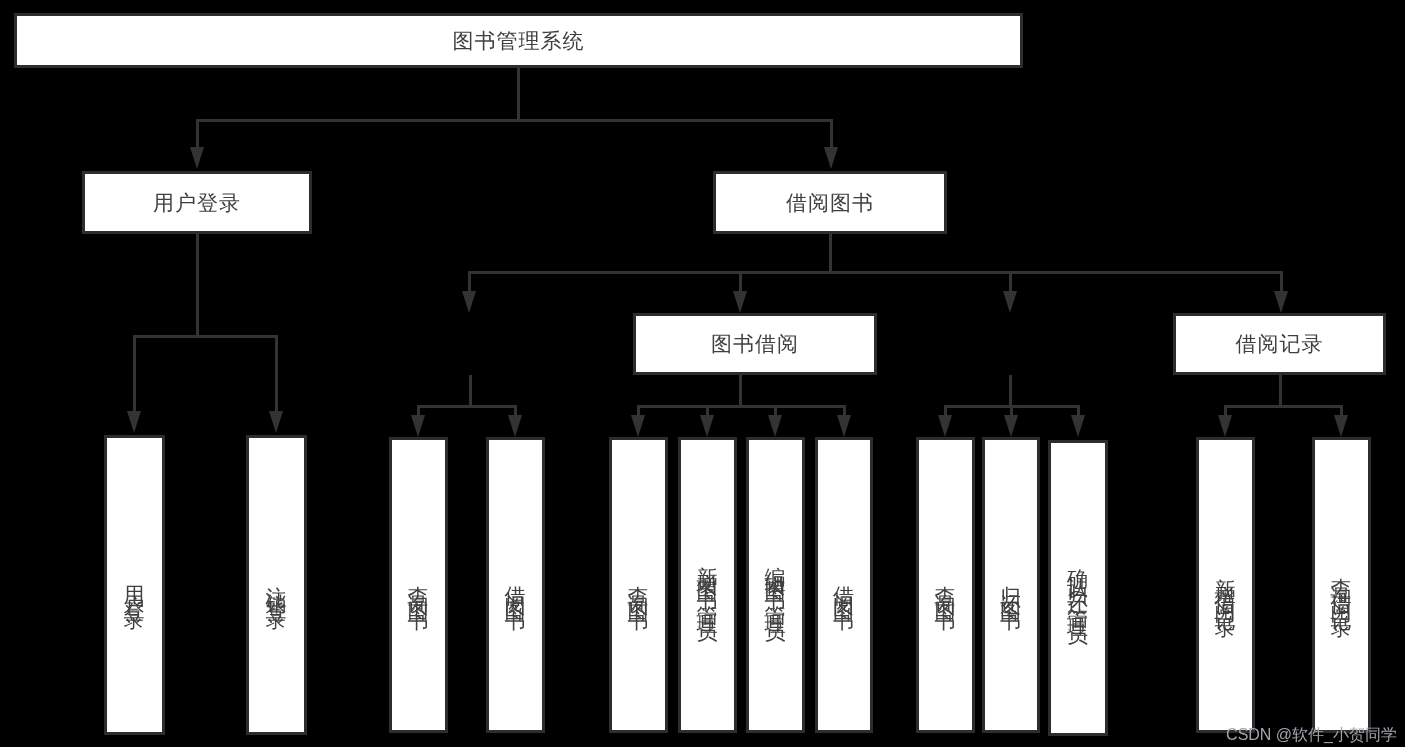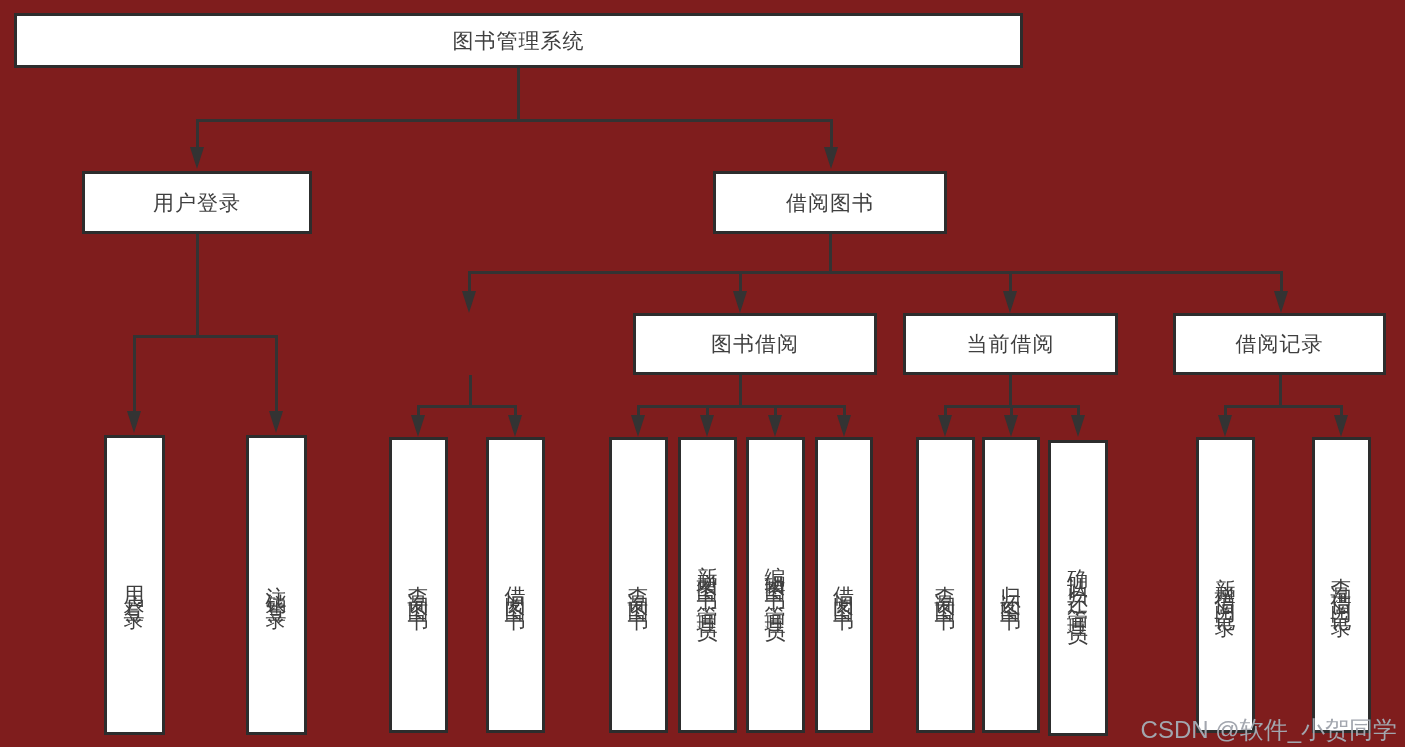--- a/index.html
+++ b/index.html
@@ -2,21 +2,21 @@
 <html><head>
 <meta charset="utf-8">
 <title>图书管理系统</title>
 <style>
   html, body { margin: 0; padding: 0; background: #ffffff; }
   * { box-sizing: border-box; }
   #stage {
     position: relative;
     width: 1405px;
     height: 747px;
-    background: #7f1d1d;
+    background: #000000;
     font-family: "Liberation Sans", sans-serif;
     color: #3b3b3b;
     overflow: hidden;
     padding-left: 32px;
   }
   .box {
     position: absolute;
     background: #ffffff;
     border: 3px solid #2d2d2d;
     display: flex;
@@ -42,21 +42,21 @@
     width: 0; height: 0;
     border-left: 7px solid transparent;
     border-right: 7px solid transparent;
     border-top: 22px solid #333333;
     z-index: 1;
   }
   .watermark {
     position: absolute;
     right: 8px;
     bottom: 1px;
-    font-size: 24px;
+    font-size: 16px;
     color: #a2a6ae;
     letter-spacing: 0px;
     z-index: 5;
   }
 </style>
 </head>
 <body>
 
 <div id="stage">
 
@@ -91,23 +91,20 @@
   <div class="ar" style="left:462px; top:291px;"></div>
   <div class="vl" style="left:739px; top:271px; height:22px;"></div>
   <div class="ar" style="left:733px; top:291px;"></div>
   <div class="vl" style="left:1009px; top:271px; height:22px;"></div>
   <div class="ar" style="left:1003px; top:291px;"></div>
   <div class="vl" style="left:1280px; top:271px; height:22px;"></div>
   <div class="ar" style="left:1274px; top:291px;"></div>
 
   <div class="box" style="left:633px; top:313px; width:244px; height:62px;">
     <span>图书借阅</span>
-  </div>
-  <div class="box" style="left:903px; top:313px; width:215px; height:62px;">
-    <span>当前借阅</span>
   </div>
   <div class="box" style="left:1173px; top:313px; width:213px; height:62px;">
     <span>借阅记录</span>
   </div>
 
   <div class="vl" style="left:469px; top:375px; height:33px;"></div>
   <div class="hl" style="left:417px; top:405px; width:100px;"></div>
   <div class="vl" style="left:417px; top:405px; height:12px;"></div>
   <div class="ar" style="left:411px; top:415px;"></div>
   <div class="vl" style="left:514px; top:405px; height:12px;"></div>

